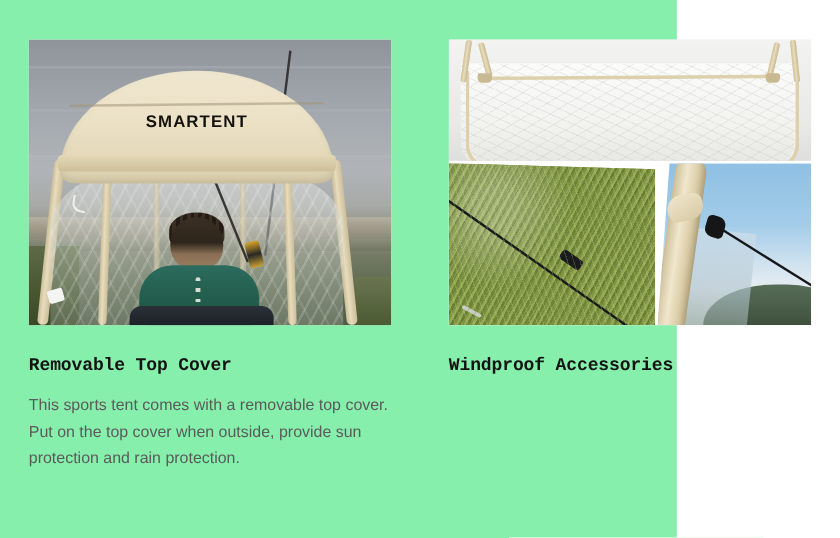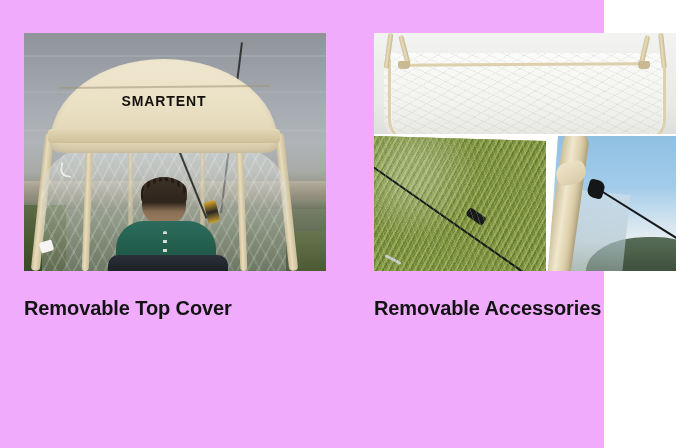--- a/index.html
+++ b/index.html
@@ -12,22 +12,21 @@
     height: 448px;
     overflow: hidden;
     font-family: "Liberation Sans", "DejaVu Sans", sans-serif;
     -webkit-font-smoothing: antialiased;
   }
 
   .page {
     position: relative;
     width: 564px;
     height: 448px;
-    background: #f0abfc;
-    padding-left: 40px;
+    background: #86efac;
   }
 
   .columns {
     position: absolute;
     left: 0;
     top: 0;
     width: 700px;
     display: flex;
     flex-direction: row;
   }
@@ -435,25 +434,26 @@
     left: 50px; top: 52px;
     width: 150px; height: 2px;
     background: #15171a;
     transform: rotate(32deg);
     transform-origin: left center;
   }
 
   
   .heading {
     margin: 25px 0 10px 0;
-    font-size: 20px;
+    font-size: 15px;
     font-weight: bold;
     color: #131313;
     letter-spacing: -0.1px;
     line-height: 1.2;
+    font-family: Liberation Mono, monospace;
   }
   .body-copy {
     margin: 13px 0 0 0;
     font-size: 13.3px;
     line-height: 22px;
     color: #5b5b5b;
     max-width: 300px;
   }
 </style>
 </head>
@@ -496,20 +496,21 @@
           <div class="canopy-seam"></div>
           <div class="canopy-lip"></div>
           <div class="brand">SMARTENT</div>
 
           <div class="clip-white"></div>
           <div class="hook-icon"></div>
         </div>
       </div>
 
       <h3 class="heading">Removable Top Cover</h3>
+      <p class="body-copy">This sports tent comes with a removable top cover. Put on the top cover when outside, provide sun protection and rain protection.</p>
     </div>
 
     <div class="column">
 
       <div class="media">
         <div class="composite">
 
           <div class="panel-floor">
             <div class="floor-mat"></div>
             <div class="floor-rim"></div>
@@ -533,17 +534,17 @@
             <div class="sky-panel-clear"></div>
             <div class="sky-pole"></div>
             <div class="sky-pole-knuckle"></div>
             <div class="guyline-sky"></div>
             <div class="knot-sky"></div>
           </div>
 
         </div>
       </div>
 
-      <h3 class="heading">Removable Accessories</h3>
+      <h3 class="heading">Windproof Accessories</h3>
     </div>
 
   </div>
 </div>
 
 </body></html>

